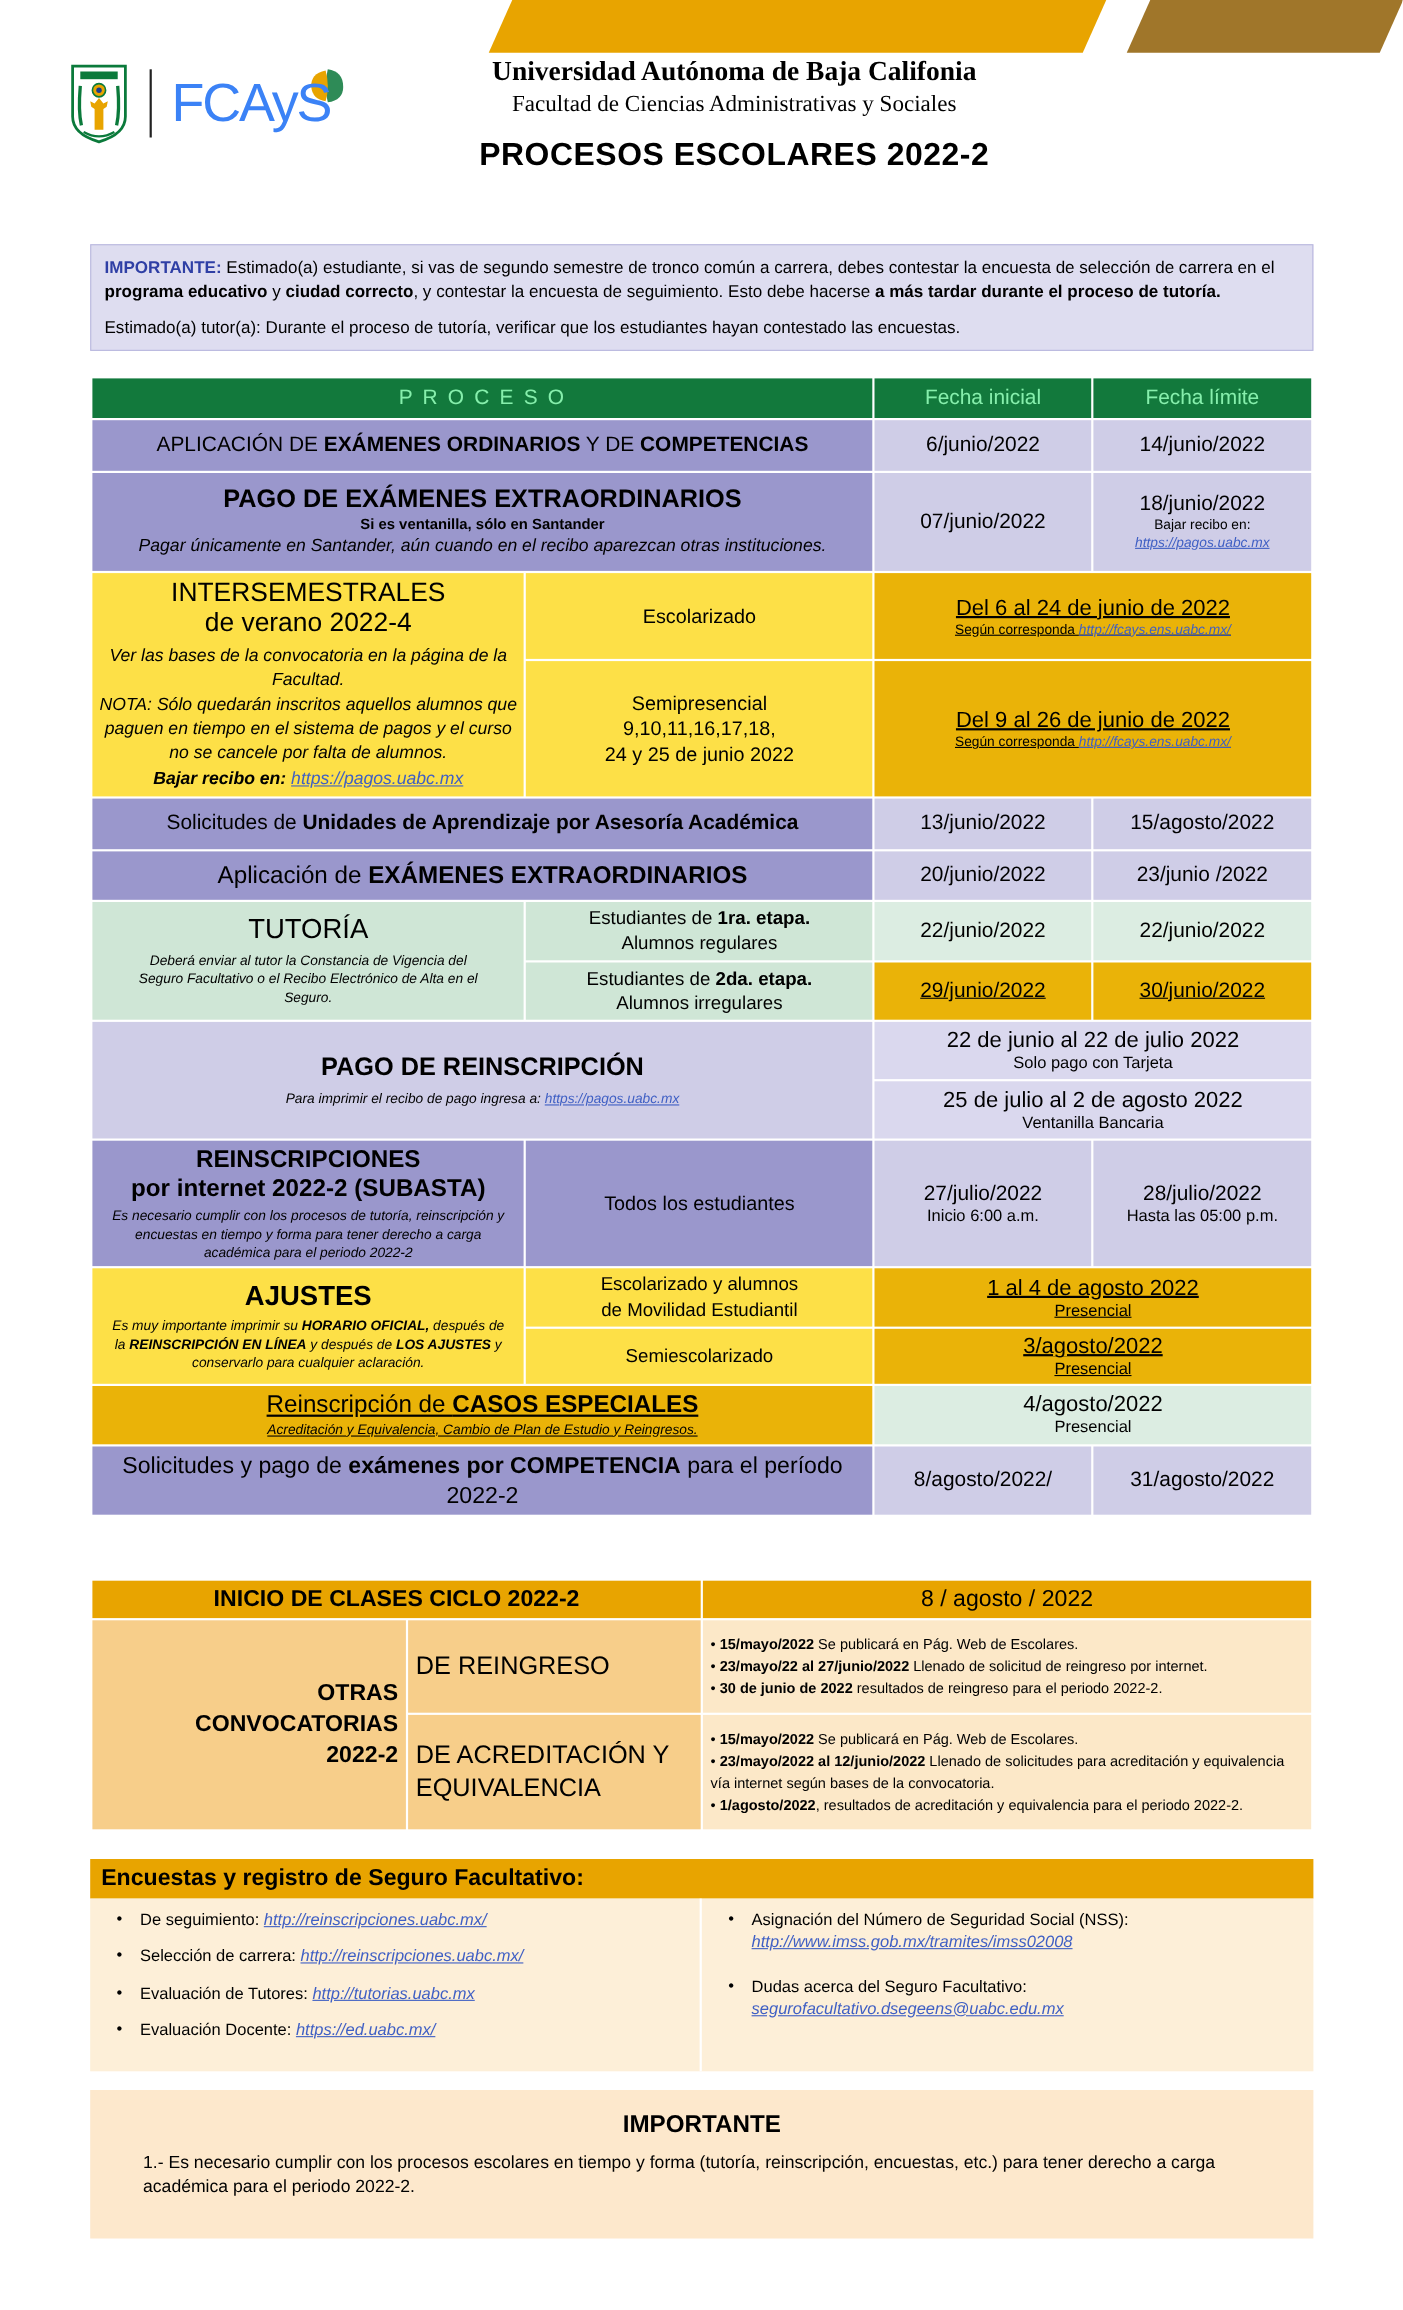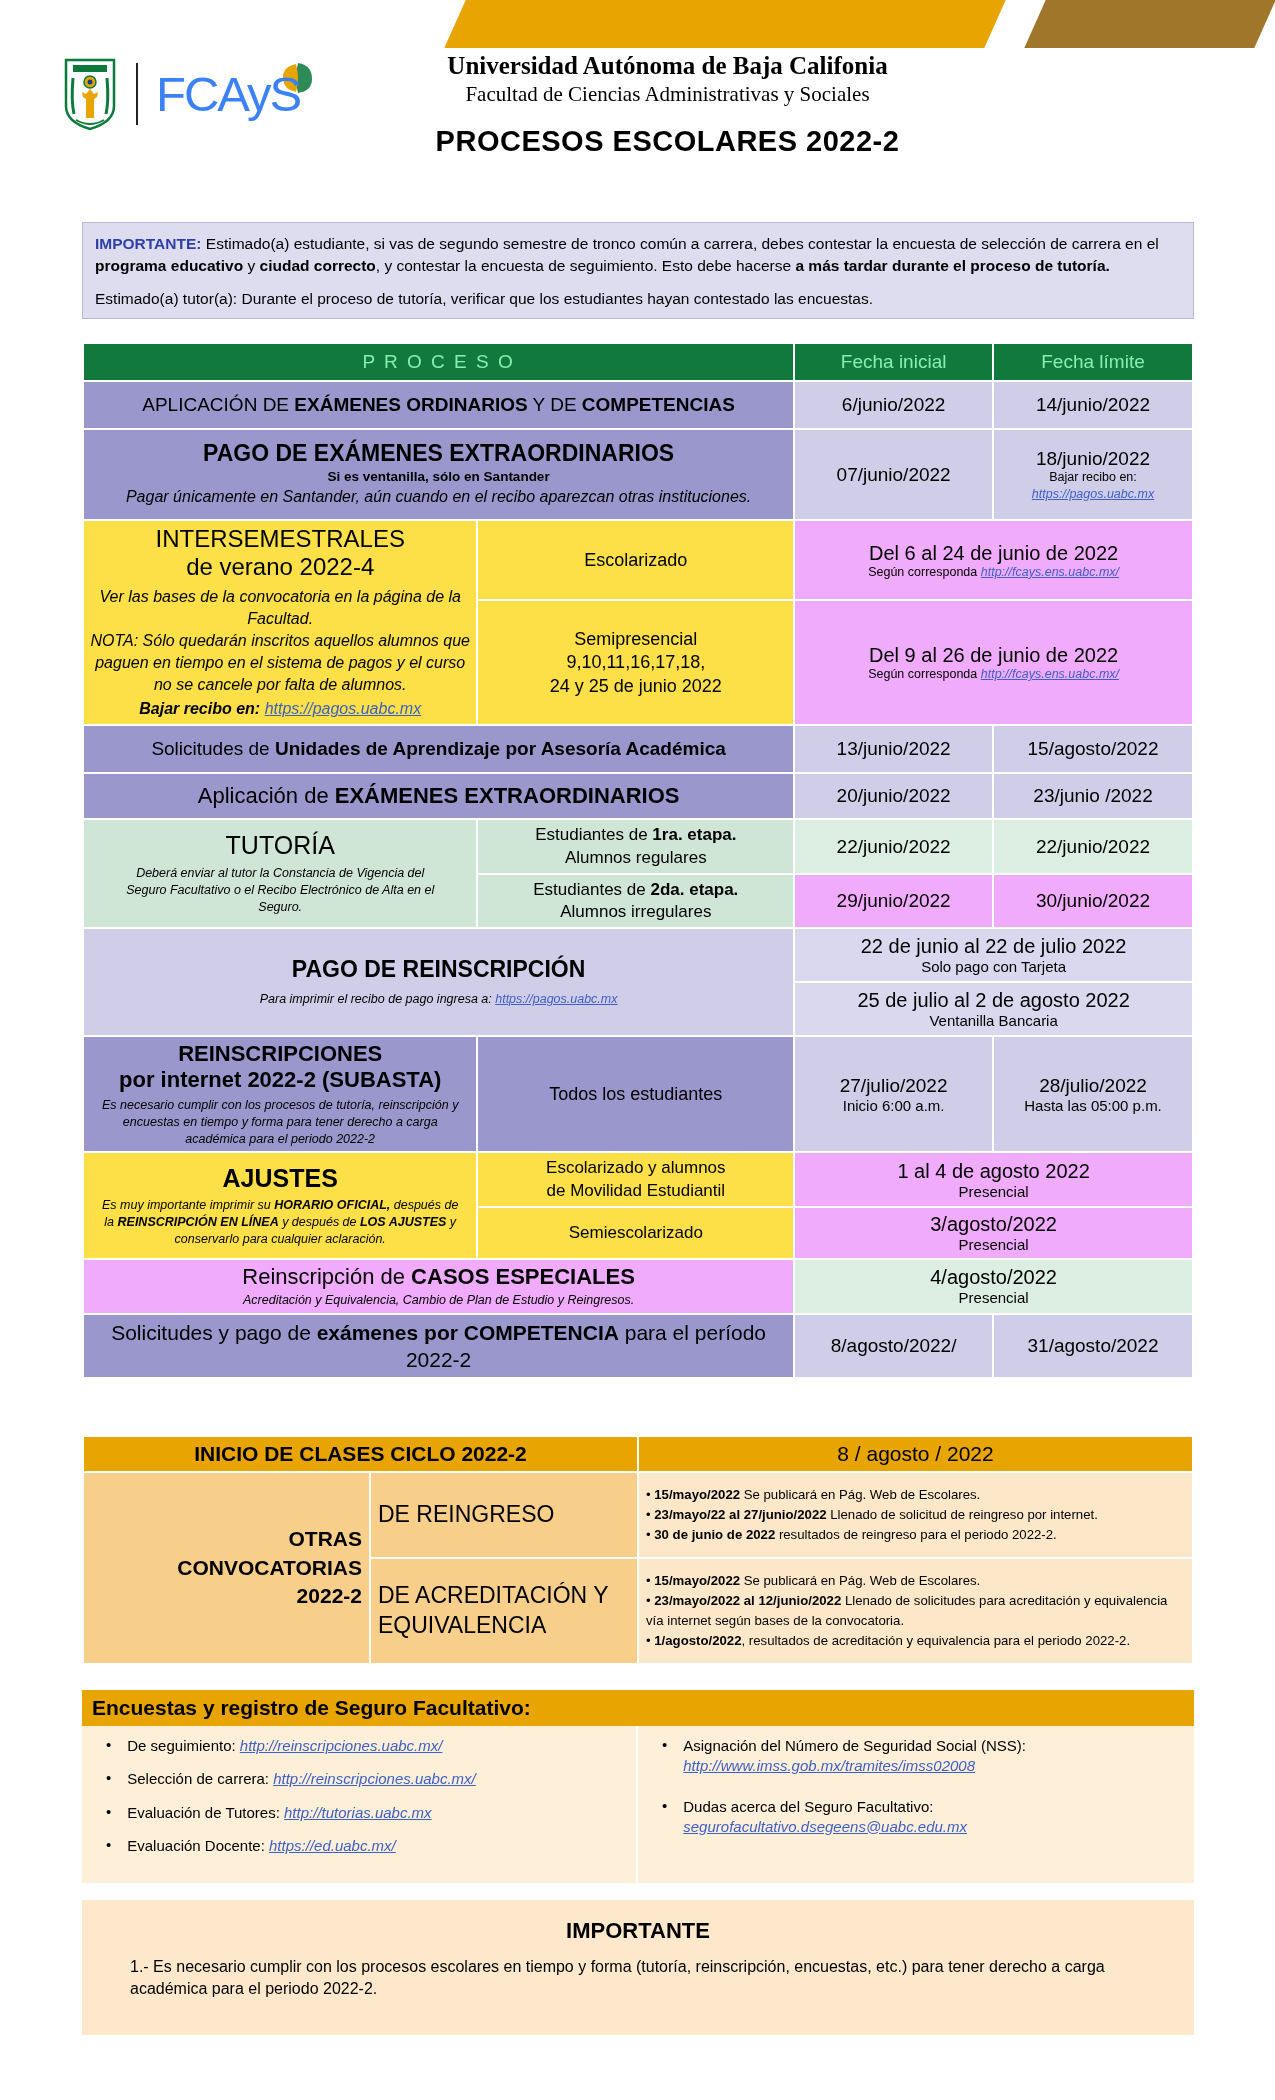--- a/index.html
+++ b/index.html
@@ -59,21 +59,21 @@
   .tbl td, .tbl th { vertical-align:middle; padding:4px 6px; }
 
   th.hdr { background:#12793C; color:#86efac; font-weight:normal;
            font-size:19px; letter-spacing:2px; text-align:center; padding:7px 4px; }
   th.hdr.sm { letter-spacing:0px; font-size:19px; }
 
   .purple-d { background:#9A97CC; }
   .purple-l { background:#CFCDE7; }
   .purple-l2{ background:#DAD8EE; }
   .green-d  { background:#fde047; }
-  .green-l  { background:#f0abfc; }
+  .green-l  { background:#eab308;text-decoration:underline; }
   .green-l2 { background:#CFE6D6; }
   .green-xl { background:#DCEDE2; }
   .gold-h   { background:#E8A400; }
   .gold-l   { background:#F7CE8A; }
   .gold-xl  { background:#FCE8C8; }
 
   .c { text-align:center; }
   .date-main { font-size:19px; }
   .date-big  { font-size:20px; }
   .sub-sm    { font-size:12.5px; }

